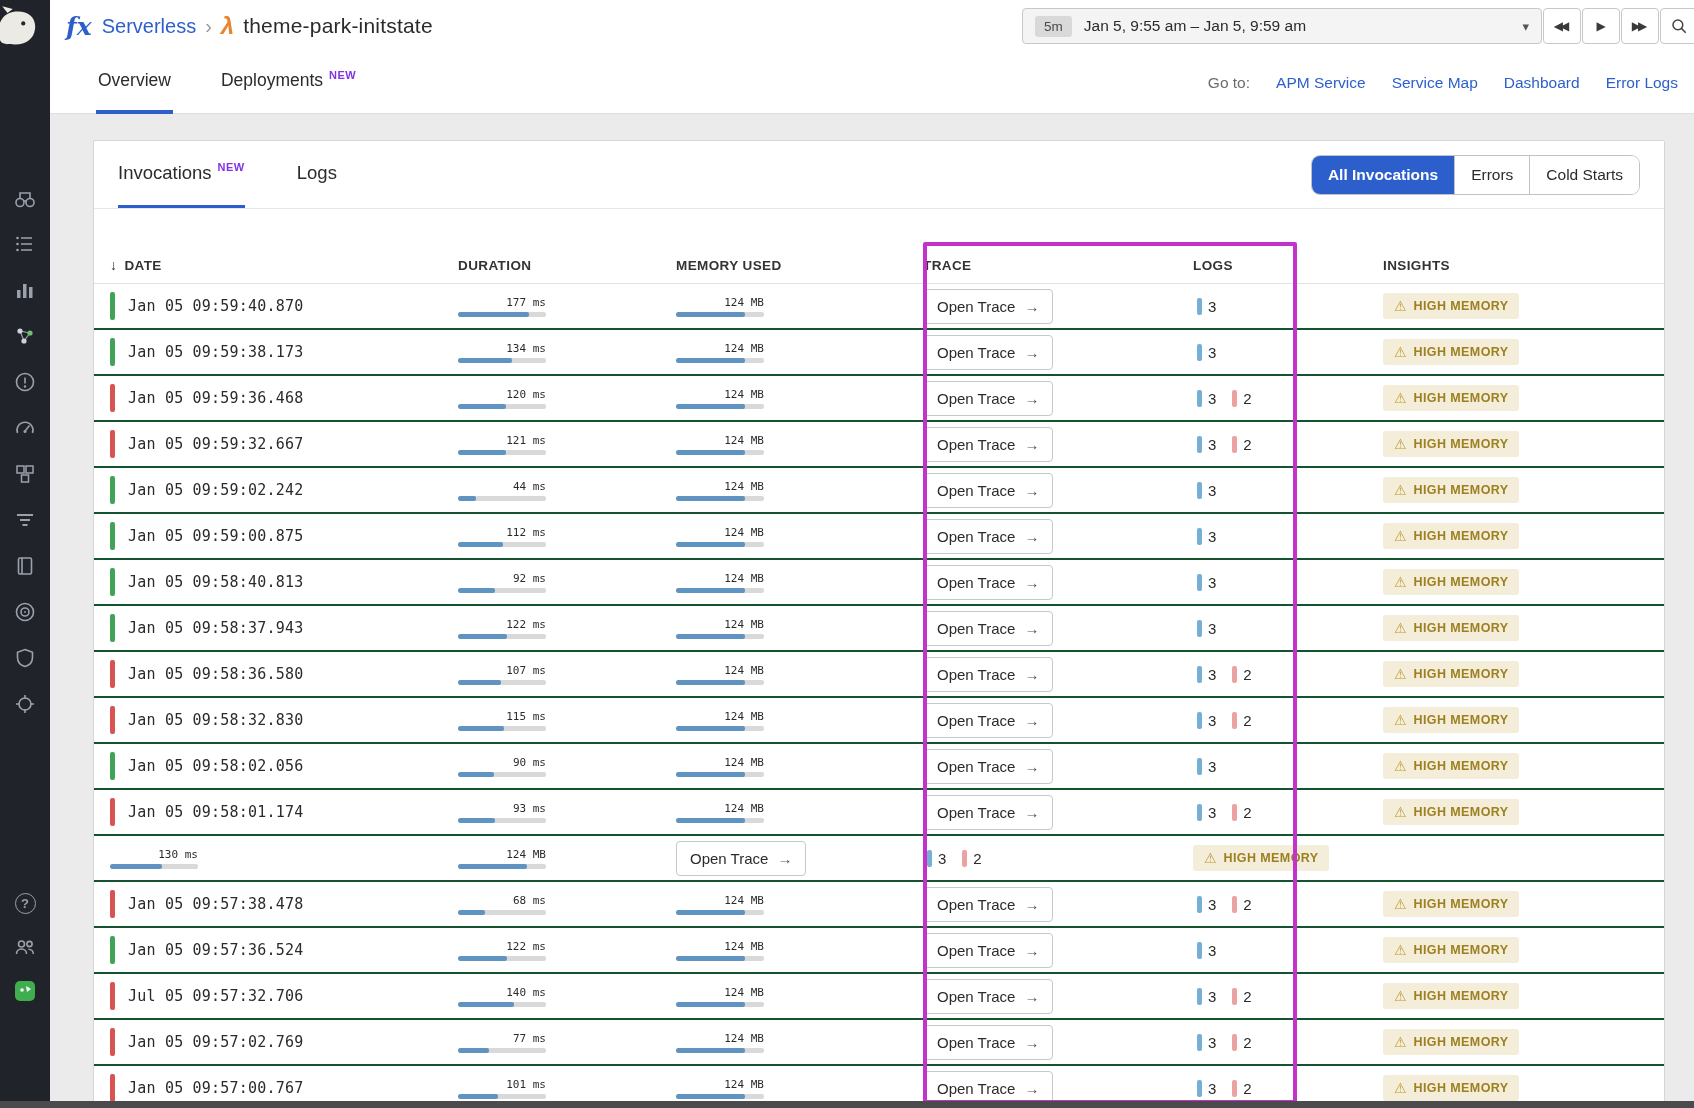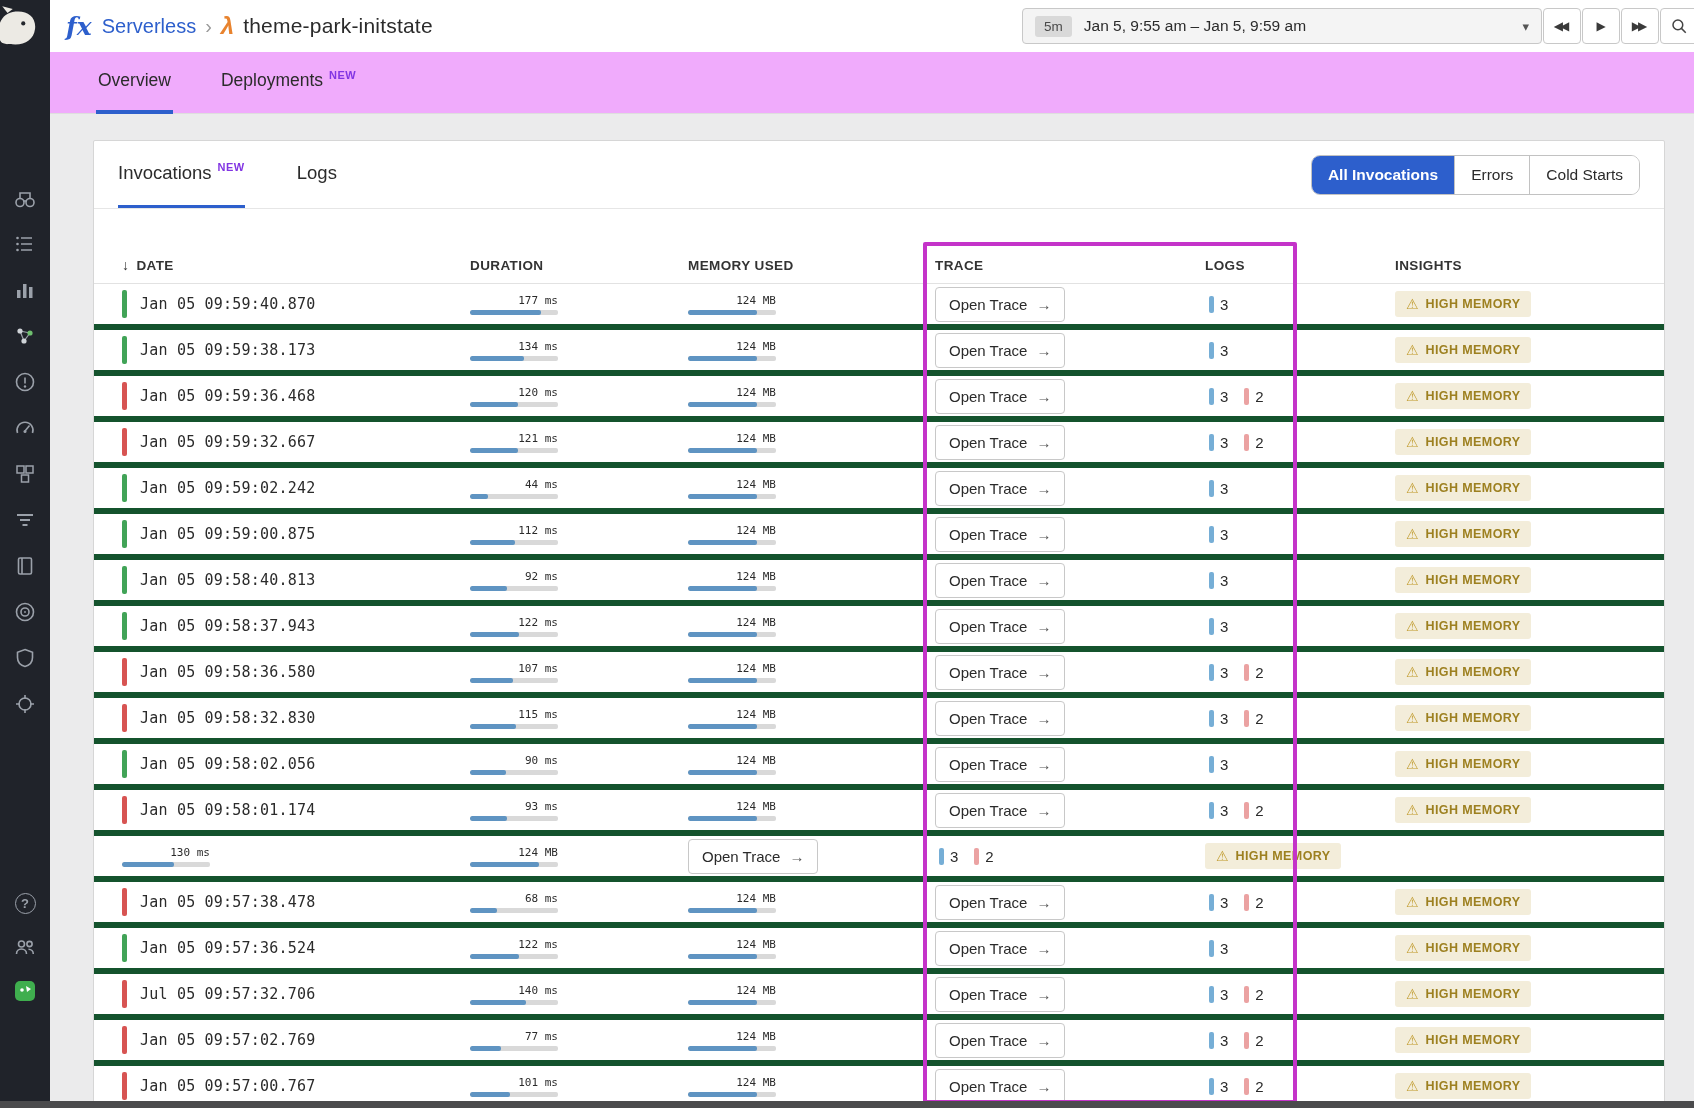--- a/index.html
+++ b/index.html
@@ -47,21 +47,21 @@
   .caret { margin-left:auto; color:#555; font-size:13px; }
   .navbtn {
     width:38px; height:36px; background:#fff; border:1px solid #c8c8c8; border-radius:4px;
     font-size:12px; color:#3a3a3a; cursor:pointer; display:flex; align-items:center; justify-content:center; padding:0;
     font-family:inherit;
   }
   .navbtn.tight { letter-spacing:-3px; padding-right:4px; }
   .navbtn.search { margin-right:-18px; }
 
   .tabsrow {
-    height:62px; background:#f0abfc; border-bottom:1px solid #dedede;
+    height:62px; background:#ffffff; border-bottom:1px solid #dedede;
     display:flex; align-items:center; padding:0 16px 0 46px;
   }
   .tab {
     height:62px; display:flex; align-items:center; padding:0 2px; margin-right:46px;
     font-size:17.5px; color:#2b2b2b; cursor:pointer; border-bottom:4px solid transparent;
   }
   .tab.active { border-bottom-color:var(--accent-blue,#2d5fcc); }
   .new {
     color:var(--new-purple,#8235e3); font-size:11px; font-weight:bold; letter-spacing:.5px;
     margin-left:6px; position:relative; top:-6px;
@@ -86,26 +86,26 @@
     display:flex; align-items:center; padding:0 16px; font-size:15.5px; color:#2b2b2b;
     background:#fff; cursor:pointer; border-left:1px solid #c2c2c2;
   }
   .segbtn:first-child { border-left:none; }
   .segbtn.active { background:var(--accent-blue,#2d5fcc); color:#fff; font-weight:bold; }
 
   
   .table { padding-top:42px; }
   .thead, .tr {
     display:grid; grid-template-columns:348px 218px 247px 270px 190px 1fr;
-    align-items:center; padding-left:28px; padding-right:24px;
+    align-items:center; padding-left:16px; padding-right:24px;
   }
   .thead { padding-top:6px; padding-bottom:10px; border-bottom:1px solid #e2e2e2; }
   .th { font-size:13.5px; font-weight:bold; color:#333; letter-spacing:.4px; cursor:pointer; }
   .sort { margin-right:7px; font-size:14px; }
-  .tr { height:46px; border-bottom:6px solid #14532d; }
+  .tr { height:46px; border-bottom:2px solid #14532d; }
   .td-date { display:flex; align-items:center; }
   .status { width:5px; height:28px; border-radius:2px; margin-right:13px; flex:0 0 5px; }
   .status-ok { background:var(--status-ok,#41a357); }
   .status-error { background:var(--status-error,#d75452); }
   .date { font-family:"DejaVu Sans Mono", monospace; font-size:15px; color:#2b2b2b; letter-spacing:.2px; }
 
   .meter { width:88px; }
   .mval { font-family:"DejaVu Sans Mono", monospace; font-size:11px; color:#2b2b2b; text-align:right; margin-bottom:3px; white-space:nowrap; }
   .mtrack { height:5px; background:#d9d9d9; border-radius:2px; overflow:hidden; }
   .mfill { height:100%; background:var(--bar-blue,#5f94c2); border-radius:2px; }
@@ -289,20 +289,27 @@
     </header>
 
     <div class="tabsrow">
       <div class="tab active">
         <span>Overview</span>
       </div>
       <div class="tab">
         <span>Deployments</span>
         <span class="new">NEW</span>
       </div>
+      <div class="goto">
+        <span class="goto-label">Go to:</span>
+        <a>APM Service</a>
+        <a>Service Map</a>
+        <a>Dashboard</a>
+        <a>Error Logs</a>
+      </div>
     </div>
 
     <section class="card">
       <div class="subtabs">
         <div class="subtab active">
           <span>Invocations</span>
           <span class="new">NEW</span>
         </div>
         <div class="subtab">
           <span>Logs</span>

